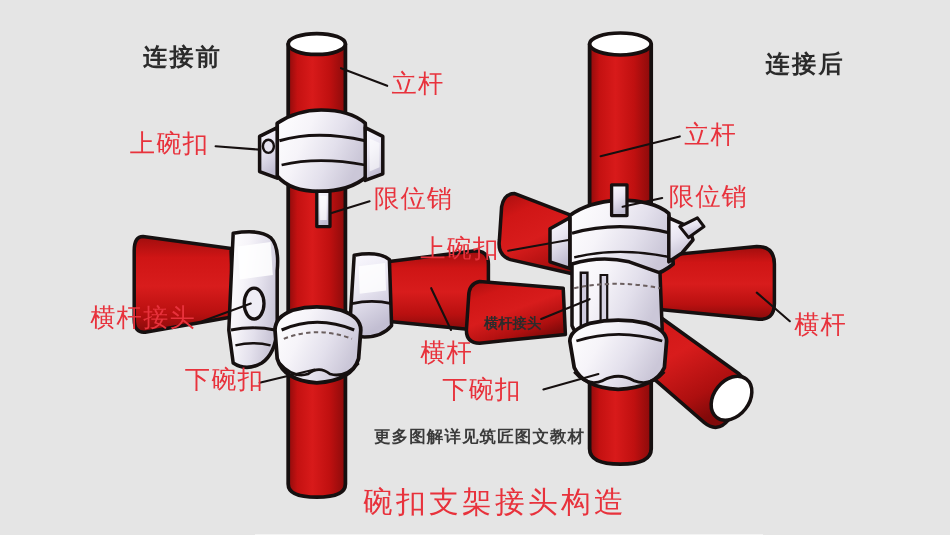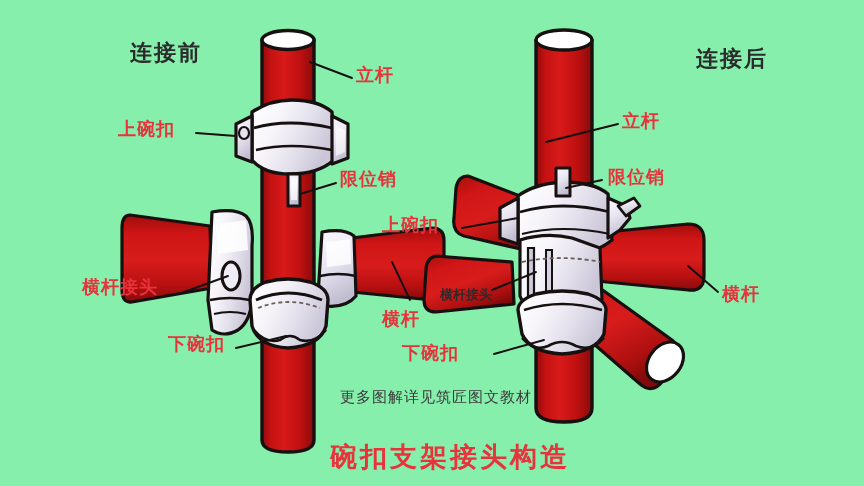--- a/index.html
+++ b/index.html
@@ -4,65 +4,65 @@
 <style>
   html, body {
     margin: 0;
     padding: 0;
     background: #ffffff;
   }
   #stage {
     position: relative;
     width: 864px;
     height: 486px;
-    background: #86efac;
+    background: #e5e5e5;
     overflow: hidden;
     font-family: "DejaVu Sans", "Liberation Sans", sans-serif;
   }
   svg#art {
     position: absolute;
     left: 0; top: 0;
     width: 864px;
     height: 486px;
   }
   .lbl {
     position: absolute;
     white-space: nowrap;
     font-family: "DejaVu Sans", "Liberation Sans", sans-serif;
     line-height: 1;
     user-select: none;
   }
   .lbl-red {
     color: #e8323c;
-    font-size: 18px;
-    font-weight: 700;
+    font-size: 23px;
+    font-weight: 400;
     letter-spacing: 1px;
   }
   .lbl-dark {
     color: #2b2b2b;
     font-size: 22px;
     font-weight: 700;
     letter-spacing: 2px;
   }
   .lbl-small-dark {
     color: #2b2b2b;
     font-size: 13px;
     font-weight: 700;
     letter-spacing: 0px;
   }
   .lbl-credit {
     color: #3a3a3a;
     font-size: 15px;
-    font-weight: 400;
+    font-weight: 700;
     letter-spacing: 1px;
   }
   .lbl-title {
     color: #e8323c;
     font-size: 27px;
-    font-weight: 700;
+    font-weight: 400;
     letter-spacing: 3px;
     text-align: center;
   }
 </style>
 </head>
 <body>
 
 <div id="stage">
 
   <svg id="art" viewBox="0 0 864 486">

